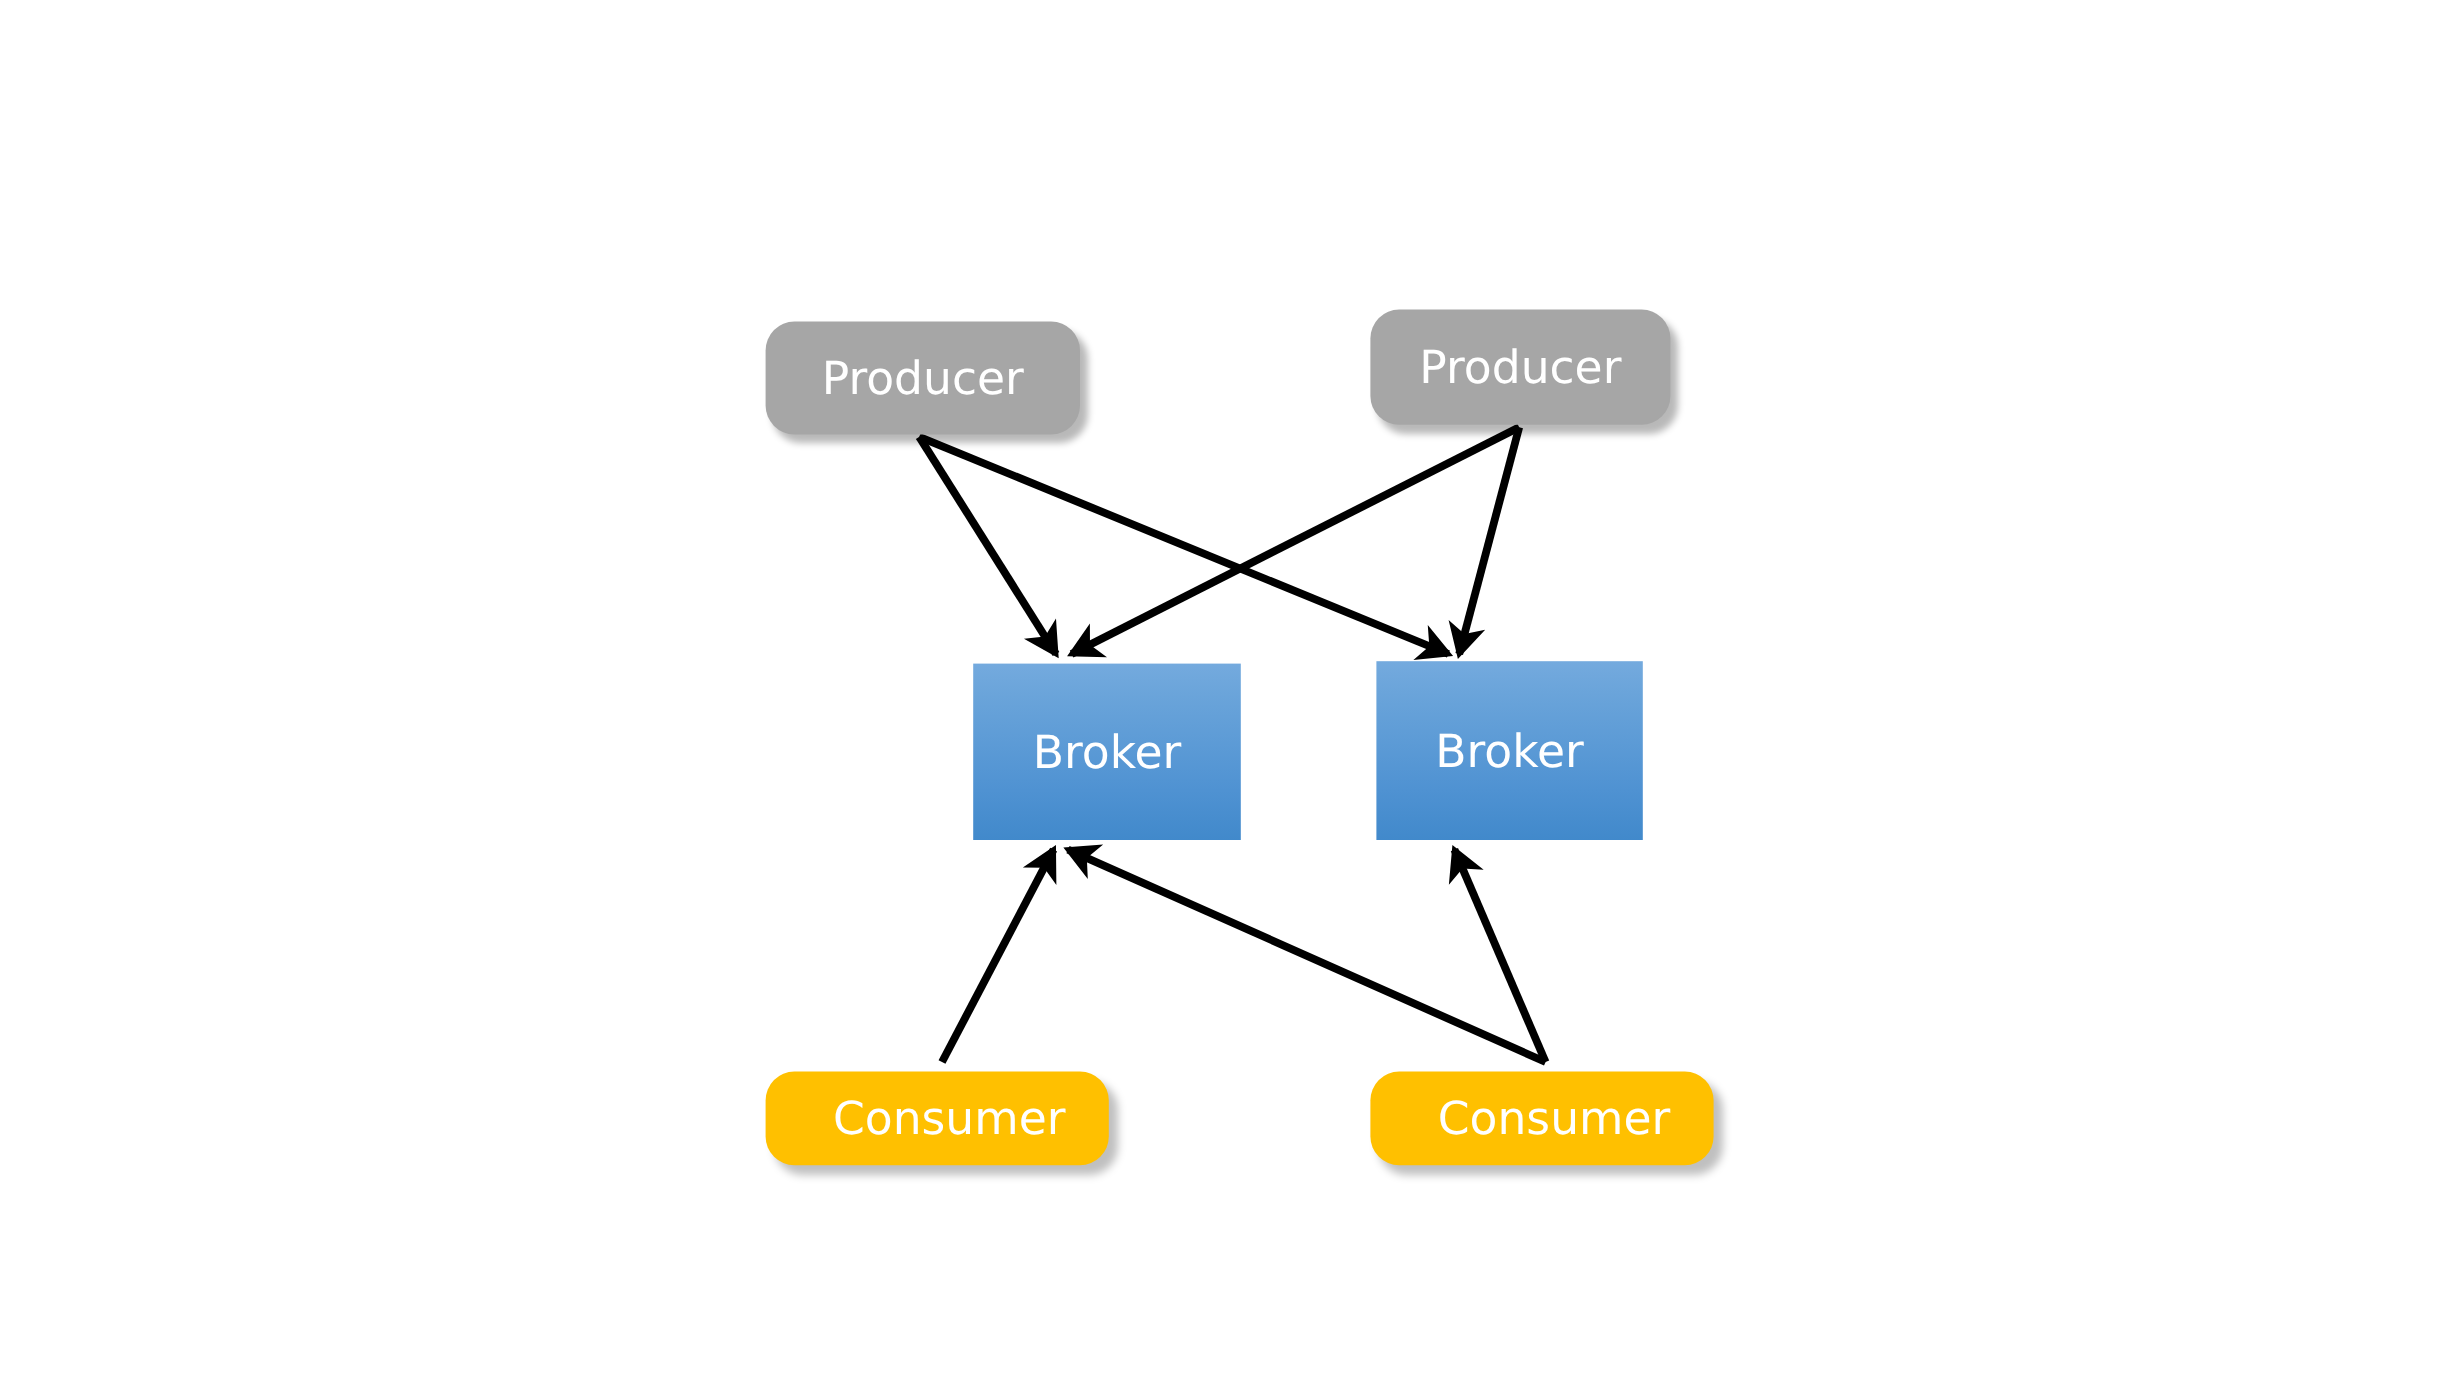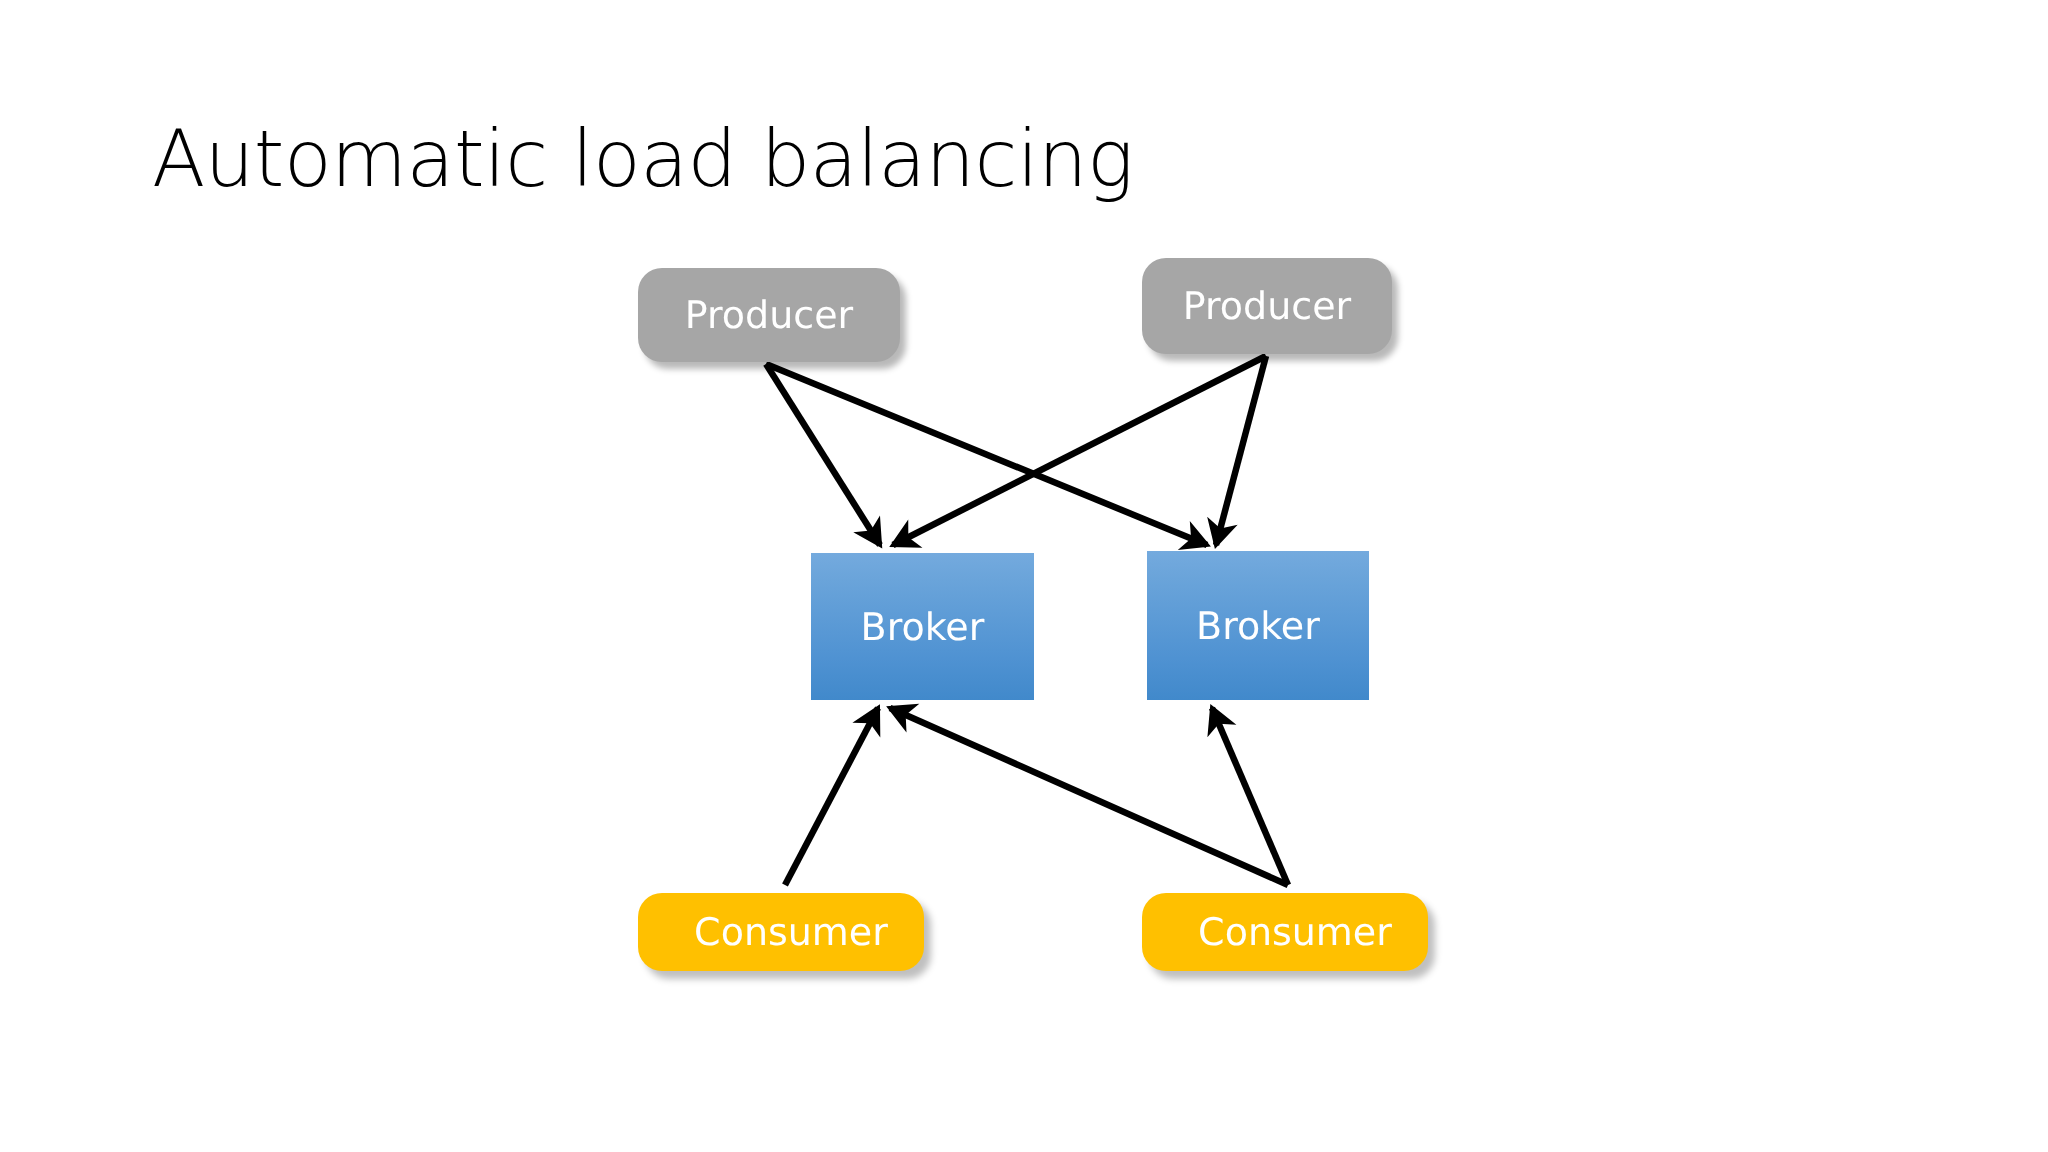--- a/index.html
+++ b/index.html
@@ -92,21 +92,20 @@
     border-radius: 24px;
     box-shadow: 7px 8px 7px rgba(0, 0, 0, 0.25);
     padding-left: 20px;
   }
 </style>
 </head>
 <body>
 
 <div id="slide">
 
-  <div id="slide-title">Automatic load balancing</div>
 
   <div id="diagram">
 
     <svg id="edges" viewBox="0 0 2048 1152" width="2048" height="1152" xmlns="http://www.w3.org/2000/svg">
       <defs>
         <marker id="arrowdown" viewBox="0 0 12 12" refX="9.5" refY="6" markerWidth="5.2" markerHeight="5.2" orient="auto-start-reverse" markerUnits="strokeWidth">
           <path d="M 0.6 0.4 L 11 6 L 0.6 11.6 L 3.4 6 Z" fill="#000000"></path>
         </marker>
       </defs>
 

